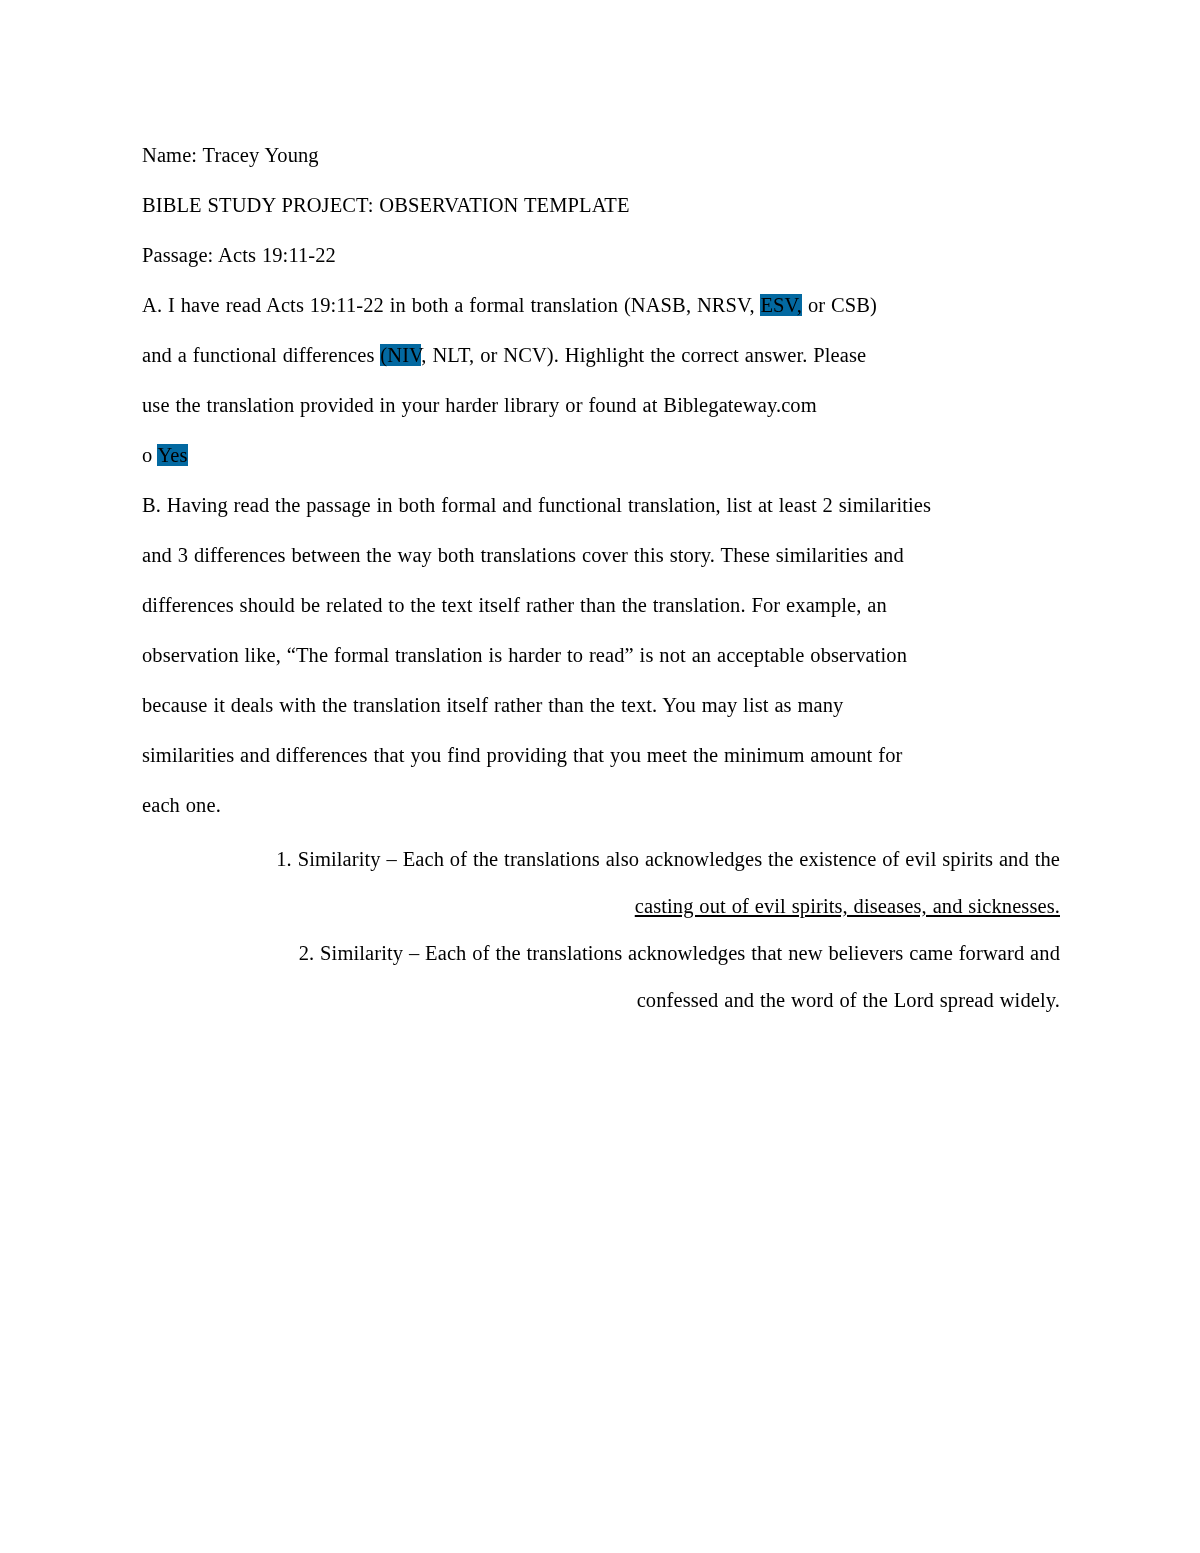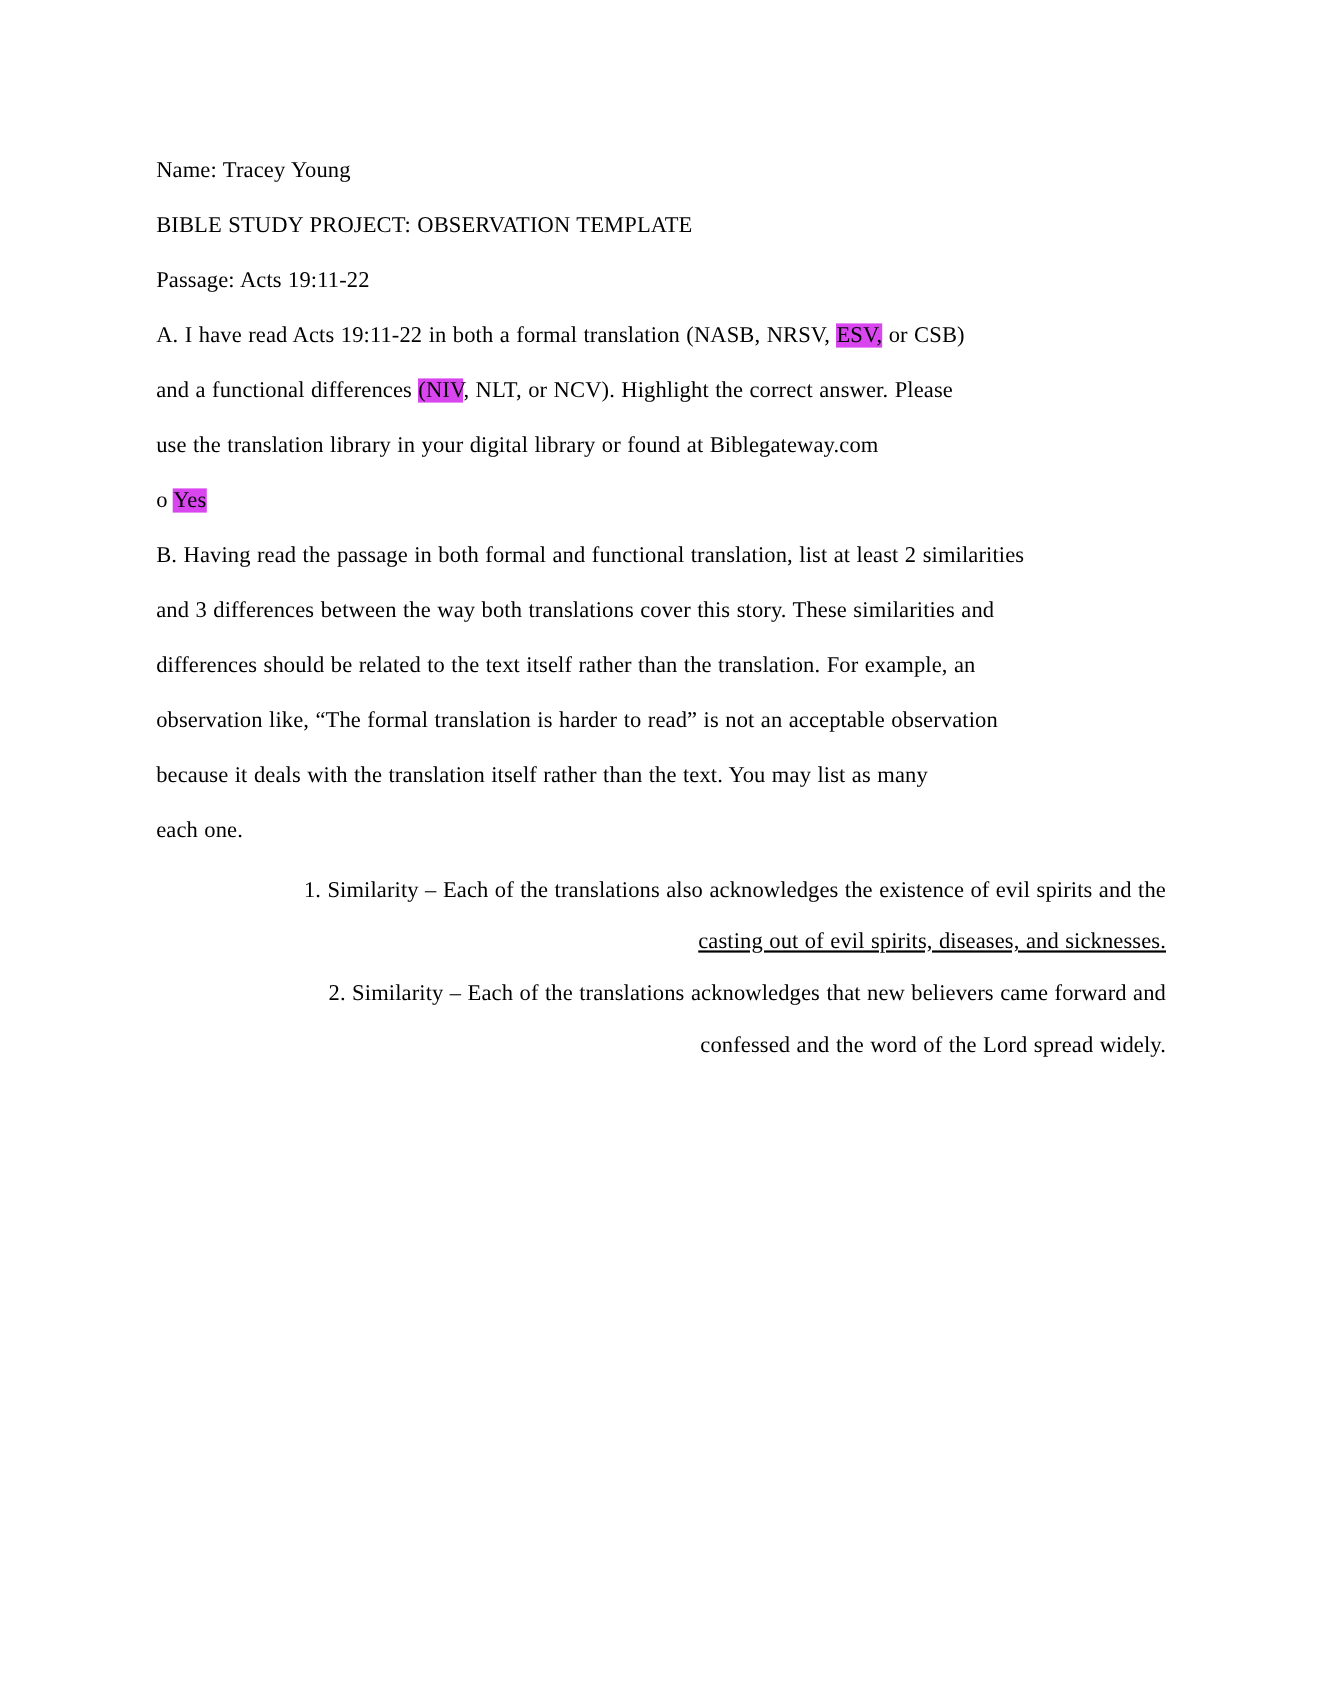--- a/index.html
+++ b/index.html
@@ -36,21 +36,21 @@
   p.spaced {
     margin-bottom: 14px;
     text-decoration: underline;
   }
   p.tight {
     margin-bottom: 0;
     line-height: 47px;
     text-align: right;
   }
   .hl {
-    background: #d946ef;
+    background: #0369a1;
     font-family: Liberation Serif, serif;
   }
   .blk-gap {
     height: 6px;
   }
 </style>
 </head>
 <body>
 
 <div class="page">
@@ -59,30 +59,31 @@
     <p class="para">Name: Tracey Young</p>
 
     <p class="para">BIBLE STUDY PROJECT: OBSERVATION TEMPLATE</p>
 
     <p class="para">Passage: Acts 19:11-22</p>
 
     <p class="para"><span>A. I have read Acts 19:11-22 in both a formal translation (NASB, NRSV, </span><span class="hl">ESV,</span><span> or CSB)</span></p>
 
     <p class="para"><span>and a functional differences </span><span class="hl">(NIV</span><span>, NLT, or NCV). Highlight the correct answer. Please</span></p>
 
-    <p class="para">use the translation library in your digital library or found at Biblegateway.com</p>
+    <p class="para">use the translation provided in your harder library or found at Biblegateway.com</p>
 
     <p class="para"><span>o </span><span class="hl">Yes</span></p>
 
 
     <p class="para">B. Having read the passage in both formal and functional translation, list at least 2 similarities</p>
     <p class="para">and 3 differences between the way both translations cover this story. These similarities and</p>
     <p class="para">differences should be related to the text itself rather than the translation. For example, an</p>
     <p class="para">observation like, “The formal translation is harder to read” is not an acceptable observation</p>
     <p class="para">because it deals with the translation itself rather than the text. You may list as many</p>
+    <p class="para">similarities and differences that you find providing that you meet the minimum amount for</p>
     <p class="para">each one.</p>
 
     <div class="blk-gap"></div>
 
     <p class="para tight">1. Similarity – Each of the translations also acknowledges the existence of evil spirits and the</p>
     <p class="para tight spaced">casting out of evil spirits, diseases, and sicknesses.</p>
 
     <p class="para tight">2. Similarity – Each of the translations acknowledges that new believers came forward and</p>
     <p class="para tight">confessed and the word of the Lord spread widely.</p>
 

